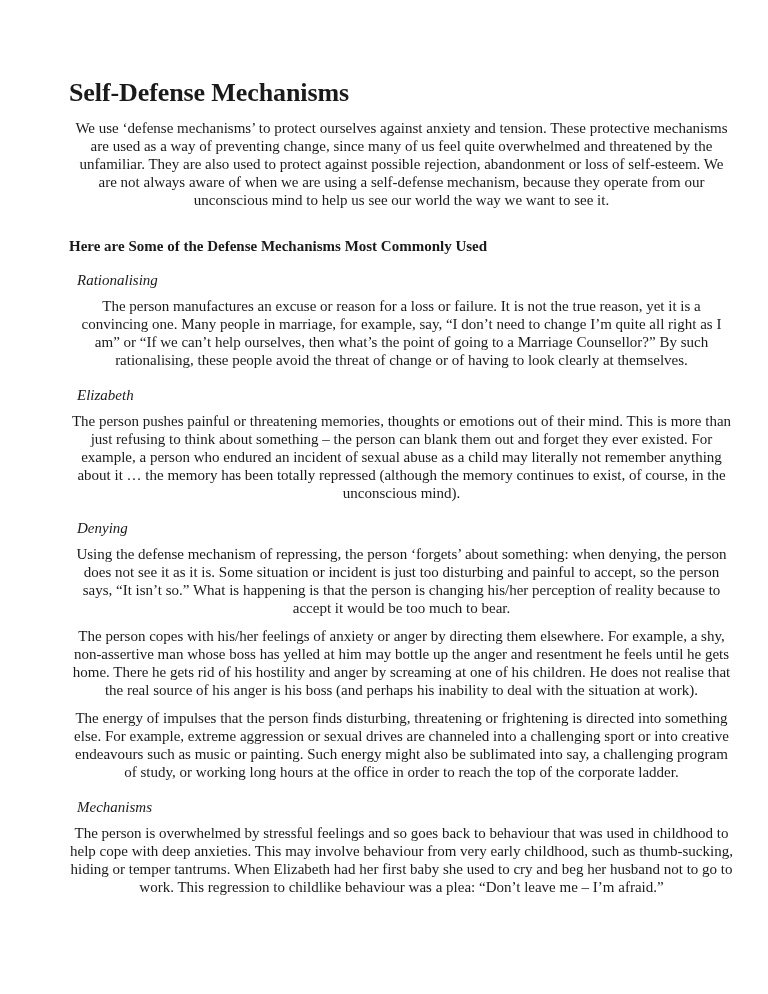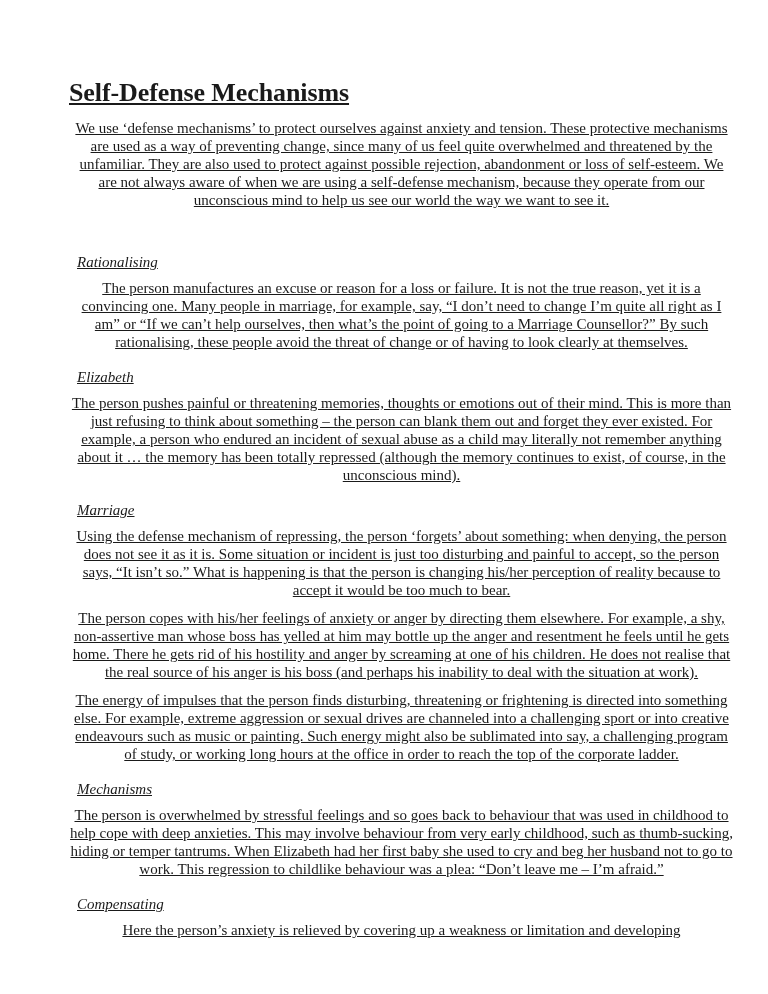--- a/index.html
+++ b/index.html
@@ -14,21 +14,20 @@
     color: #1a1a1a;
     -webkit-font-smoothing: antialiased;
   }
   .page {
     box-sizing: border-box;
     width: 768px;
     height: 994px;
     padding: 78px 34px 0 69px;
     background: #ffffff;
     position: relative;
-    text-decoration: underline;
   }
   .doc-title {
     font-size: 26px;
     font-weight: bold;
     line-height: 1.12;
     margin: 0 0 12px 0;
     letter-spacing: -0.1px;
   }
   .section-heading-bold {
     font-size: 15px;
@@ -68,39 +67,40 @@
 <div class="page">
 
   <h1 class="doc-title">Self-Defense Mechanisms</h1>
 
   <div class="block intro-block">
     <p class="body-text">We use ‘defense mechanisms’ to protect ourselves against anxiety and tension. These protective mechanisms are used as a way of preventing change, since many of us feel quite overwhelmed and threatened by the unfamiliar. They are also used to protect against possible rejection, abandonment or loss of self-esteem. We are not always aware of when we are using a self-defense mechanism, because they operate from our unconscious mind to help us see our world the way we want to see it.</p>
   </div>
 
   <div class="gap-large"></div>
 
+  <p class="section-heading-bold">Here are Some of the Defense Mechanisms Most Commonly Used</p>
 
   <div class="gap-small"></div>
 
   <div class="block">
     <p class="section-heading-italic">Rationalising</p>
     <p class="body-text">The person manufactures an excuse or reason for a loss or failure. It is not the true reason, yet it is a convincing one. Many people in marriage, for example, say, “I don’t need to change I’m quite all right as I am” or “If we can’t help ourselves, then what’s the point of going to a Marriage Counsellor?” By such rationalising, these people avoid the threat of change or of having to look clearly at themselves.</p>
   </div>
 
   <div class="gap-small"></div>
 
   <div class="block">
     <p class="section-heading-italic">Elizabeth</p>
     <p class="body-text">The person pushes painful or threatening memories, thoughts or emotions out of their mind. This is more than just refusing to think about something – the person can blank them out and forget they ever existed. For example, a person who endured an incident of sexual abuse as a child may literally not remember anything about it … the memory has been totally repressed (although the memory continues to exist, of course, in the unconscious mind).</p>
   </div>
 
   <div class="gap-small"></div>
 
   <div class="block">
-    <p class="section-heading-italic">Marriage</p>
+    <p class="section-heading-italic">Denying</p>
     <p class="body-text">Using the defense mechanism of repressing, the person ‘forgets’ about something: when denying, the person does not see it as it is. Some situation or incident is just too disturbing and painful to accept, so the person says, “It isn’t so.” What is happening is that the person is changing his/her perception of reality because to accept it would be too much to bear.</p>
   </div>
 
   <div class="gap-small"></div>
 
   <div class="block">
     <p class="body-text">The person copes with his/her feelings of anxiety or anger by directing them elsewhere. For example, a shy, non-assertive man whose boss has yelled at him may bottle up the anger and resentment he feels until he gets home. There he gets rid of his hostility and anger by screaming at one of his children. He does not realise that the real source of his anger is his boss (and perhaps his inability to deal with the situation at work).</p>
   </div>
 
   <div class="gap-small"></div>
@@ -111,18 +111,14 @@
 
   <div class="gap-small"></div>
 
   <div class="block">
     <p class="section-heading-italic">Mechanisms</p>
     <p class="body-text">The person is overwhelmed by stressful feelings and so goes back to behaviour that was used in childhood to help cope with deep anxieties. This may involve behaviour from very early childhood, such as thumb-sucking, hiding or temper tantrums. When Elizabeth had her first baby she used to cry and beg her husband not to go to work. This regression to childlike behaviour was a plea: “Don’t leave me – I’m afraid.”</p>
   </div>
 
   <div class="gap-small"></div>
 
-  <div class="block">
-    <p class="section-heading-italic">Compensating</p>
-    <p class="body-text">Here the person’s anxiety is relieved by covering up a weakness or limitation and developing</p>
-  </div>
 
 </div>
 
 </body></html>

